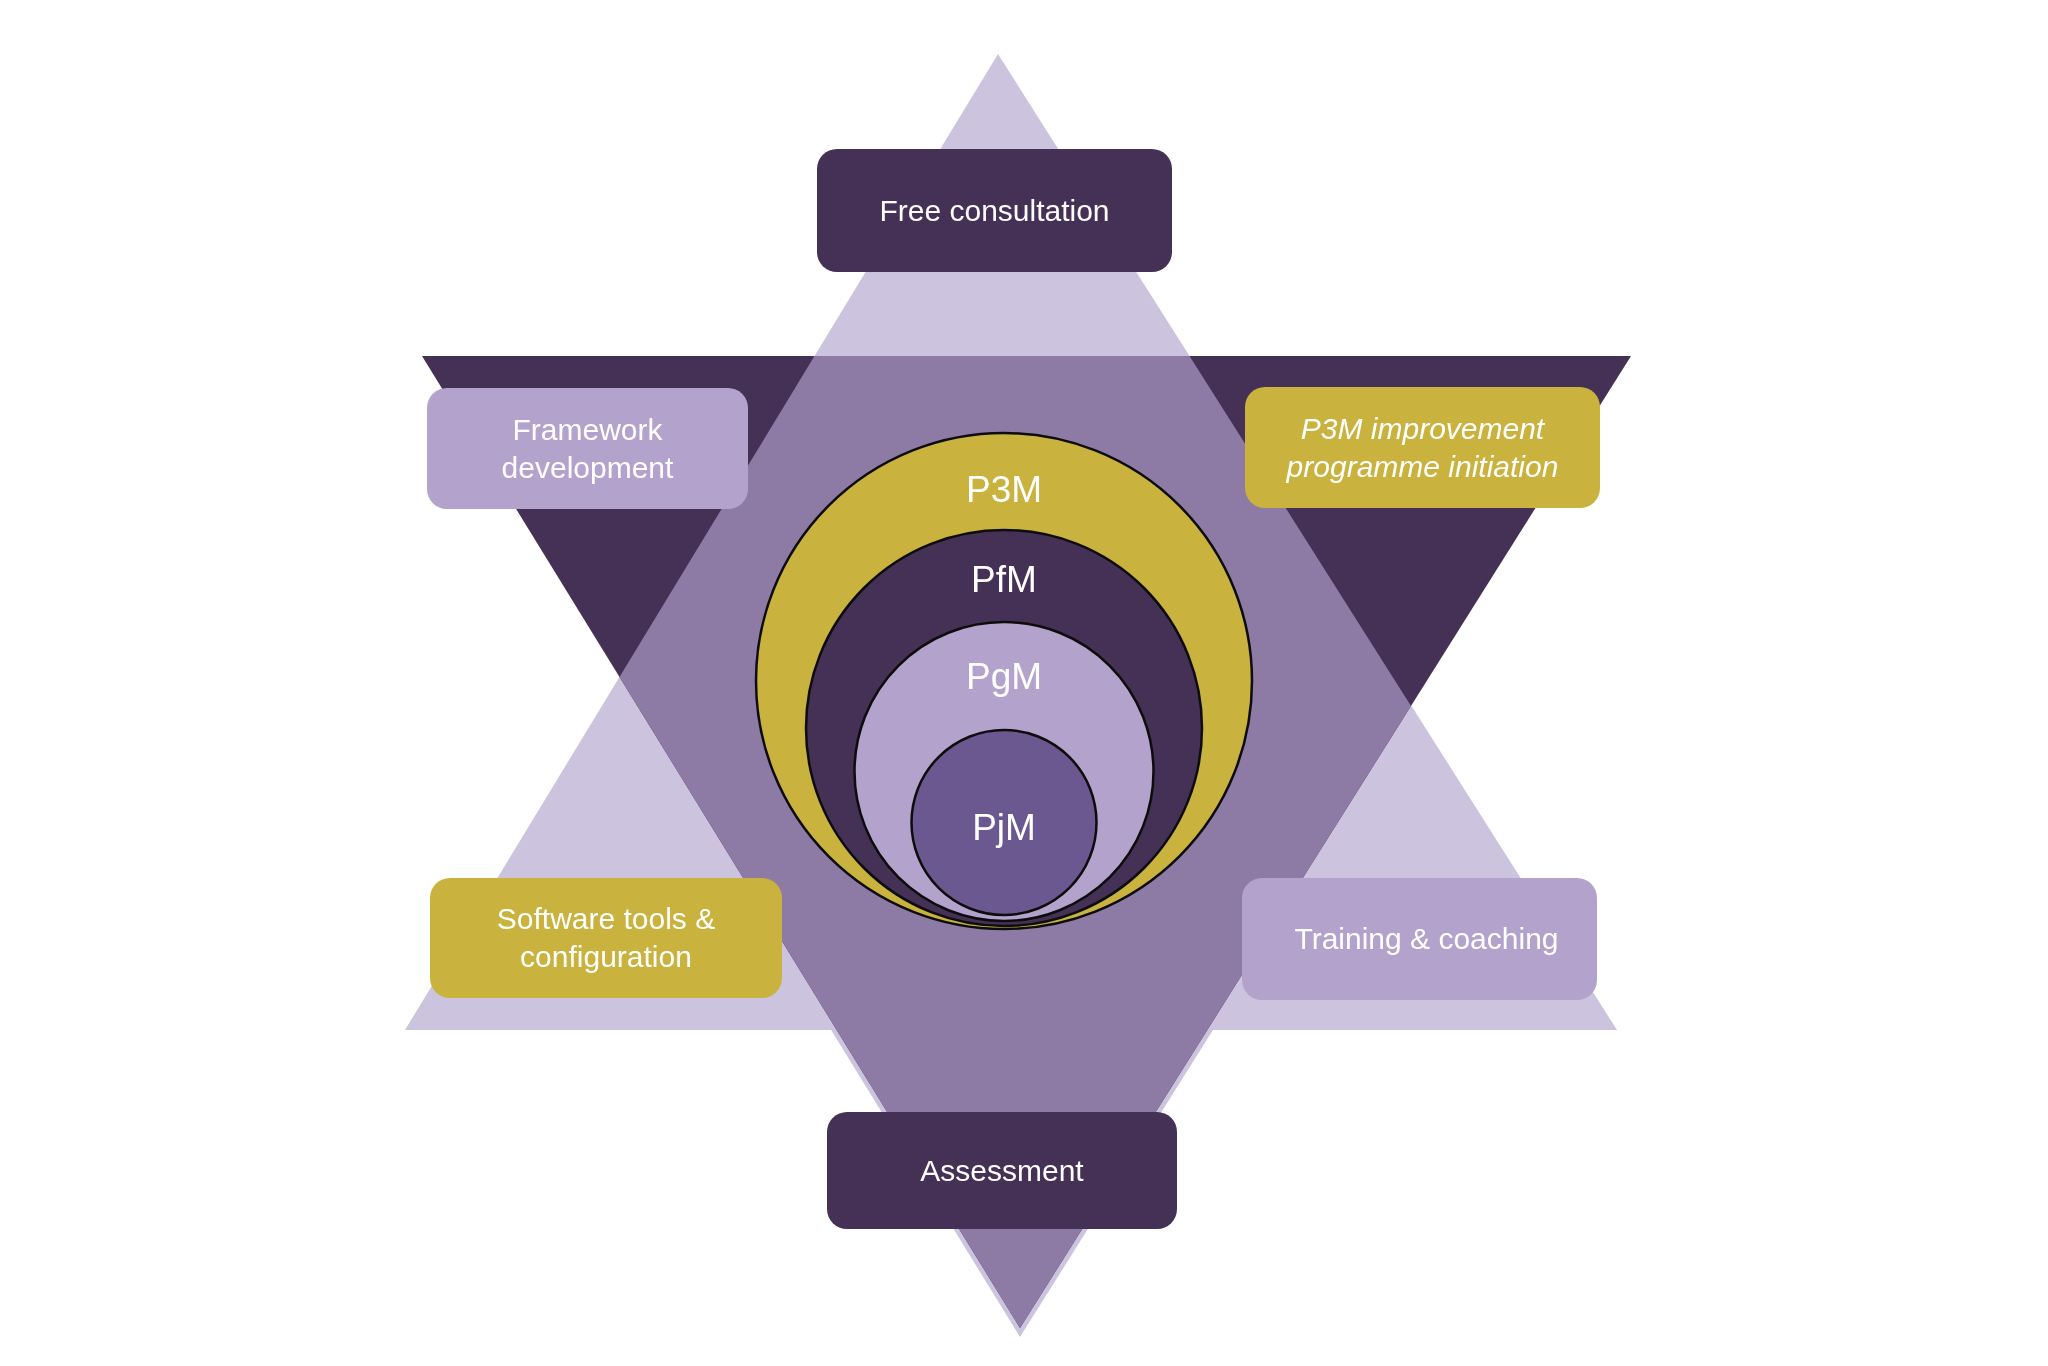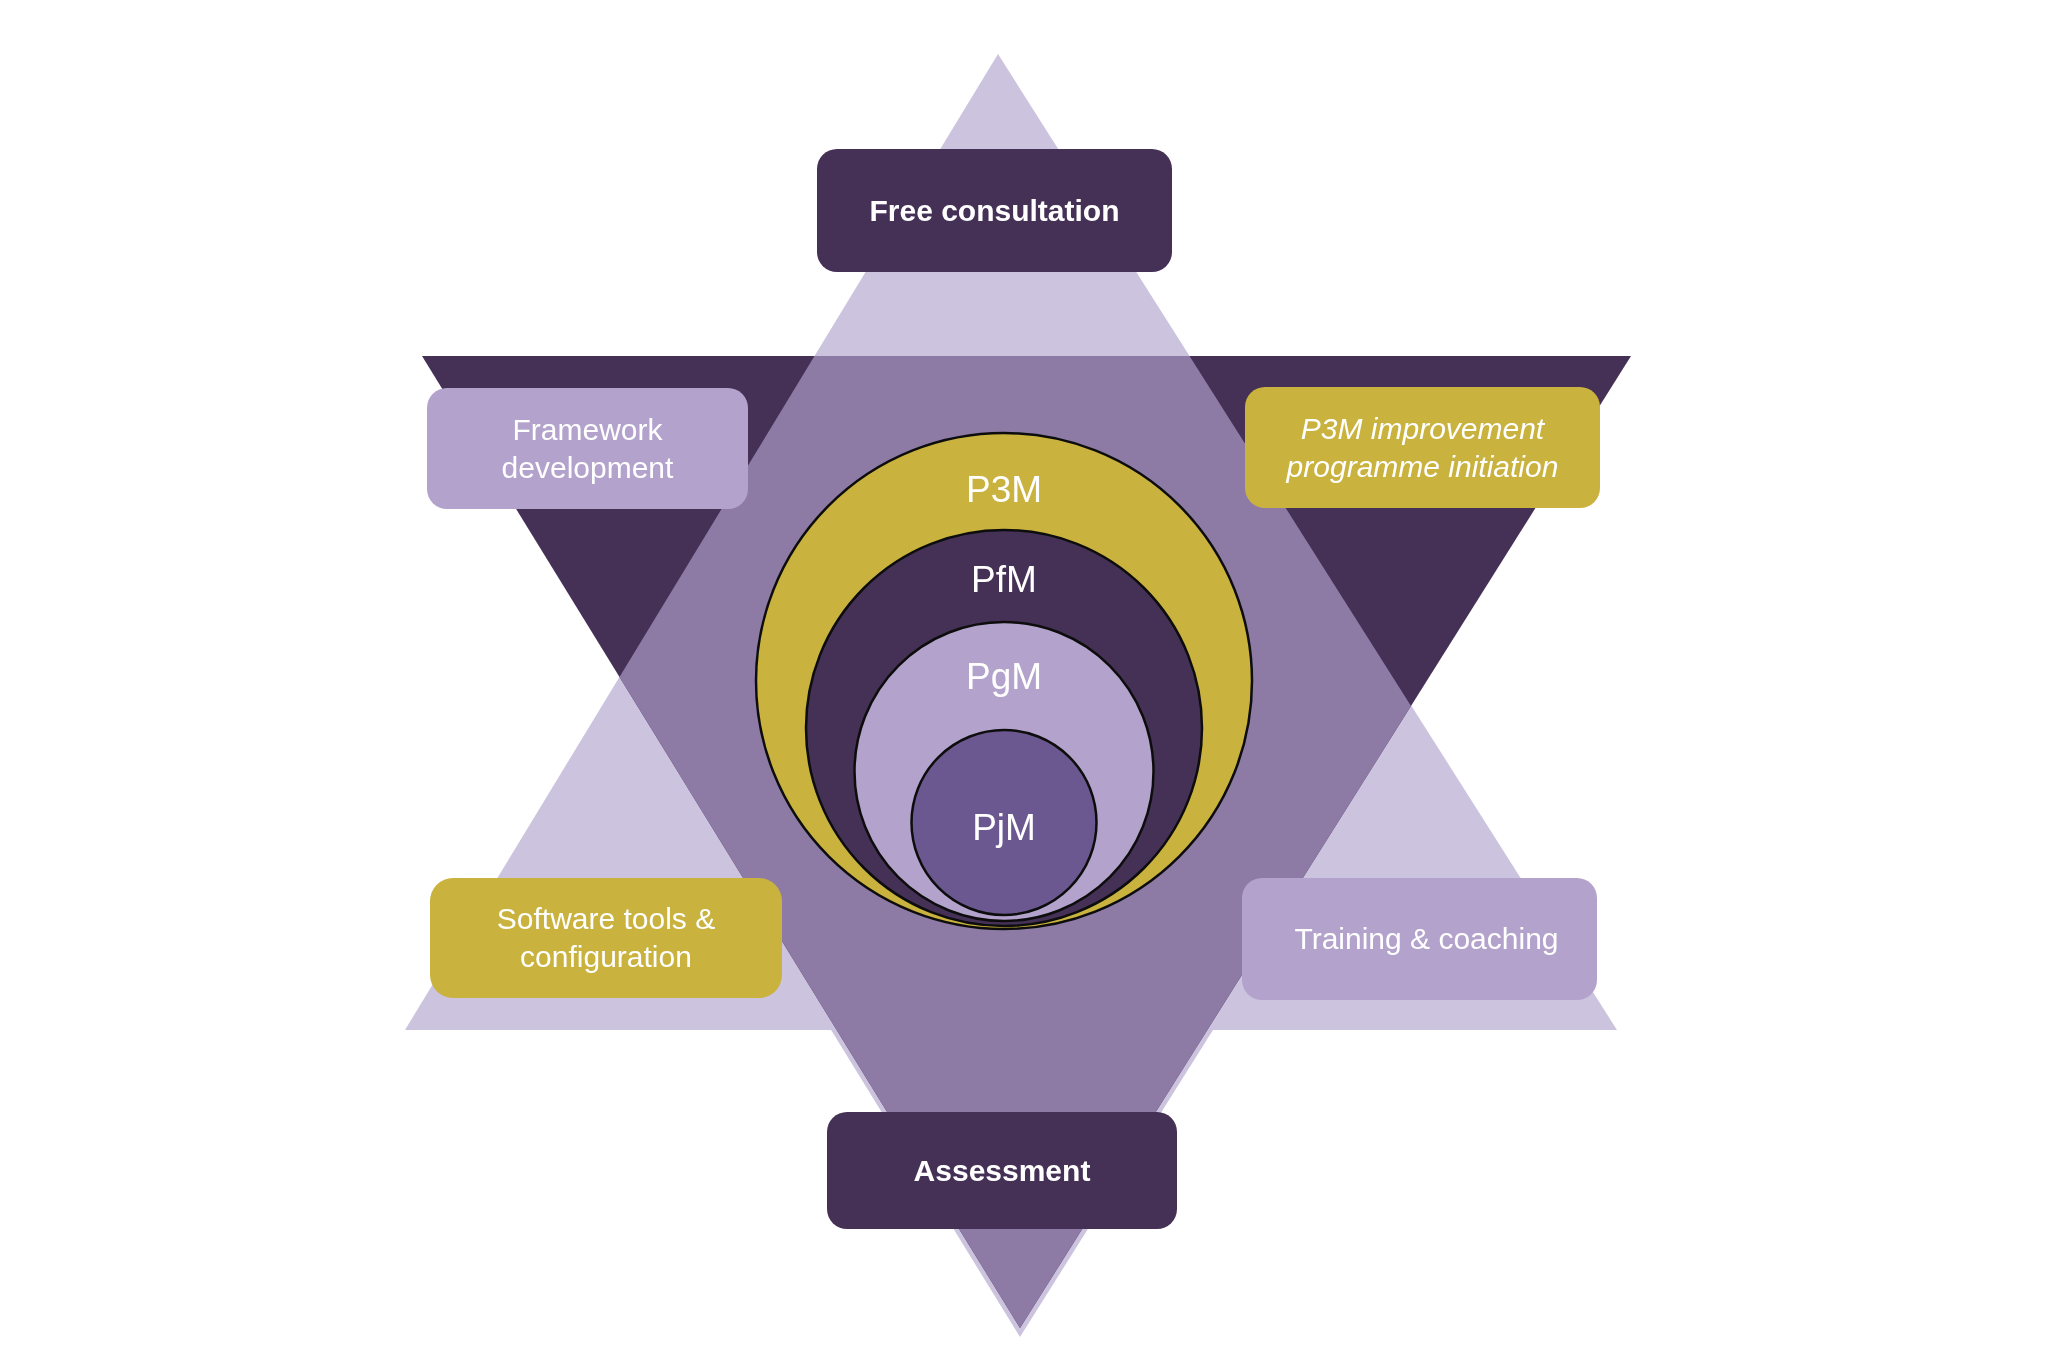--- a/index.html
+++ b/index.html
@@ -37,21 +37,21 @@
     display: flex;
     align-items: center;
     justify-content: center;
     text-align: center;
     color: var(--c-text);
     font-size: 30px;
     line-height: 38px;
     padding: 0 26px;
     box-sizing: border-box;
   }
-  .box-dark { background: var(--c-dark); font-weight: bold; }
+  .box-dark { background: var(--c-dark); }
   .box-gold { background: var(--c-gold); }
   .box-lav  { background: var(--c-lavenderBox); }
   .circle-label {
     position: absolute;
     width: 220px;
     text-align: center;
     color: var(--c-text);
     font-size: 37px;
     line-height: 36px;
   }
@@ -81,19 +81,19 @@
   <div class="circle-label" style="left:894px; top:562px;">PfM</div>
   <div class="circle-label" style="left:894px; top:659px;">PgM</div>
   <div class="circle-label" style="left:894px; top:810px;">PjM</div>
 
   <div class="box box-dark" style="left:817px; top:149px; width:355px; height:123px;">Free consultation</div>
 
   <div class="box box-lav" style="left:427px; top:388px; width:321px; height:121px;">Framework development</div>
 
   <div class="box box-gold" style="left:1245px; top:387px; width:355px; height:121px;font-style:italic;">P3M improvement programme initiation</div>
 
-  <div class="box box-gold" style="left:430px; top:878px; width:352px; height:120px;border-radius:23px;">Software tools &amp; configuration</div>
+  <div class="box box-gold" style="left:430px; top:878px; width:352px; height:120px;">Software tools &amp; configuration</div>
 
   <div class="box box-lav" style="left:1242px; top:878px; width:355px; height:122px;padding-left:40px;">Training &amp; coaching</div>
 
   <div class="box box-dark" style="left:827px; top:1112px; width:350px; height:117px;">Assessment</div>
 
 </div>
 
 </body></html>

